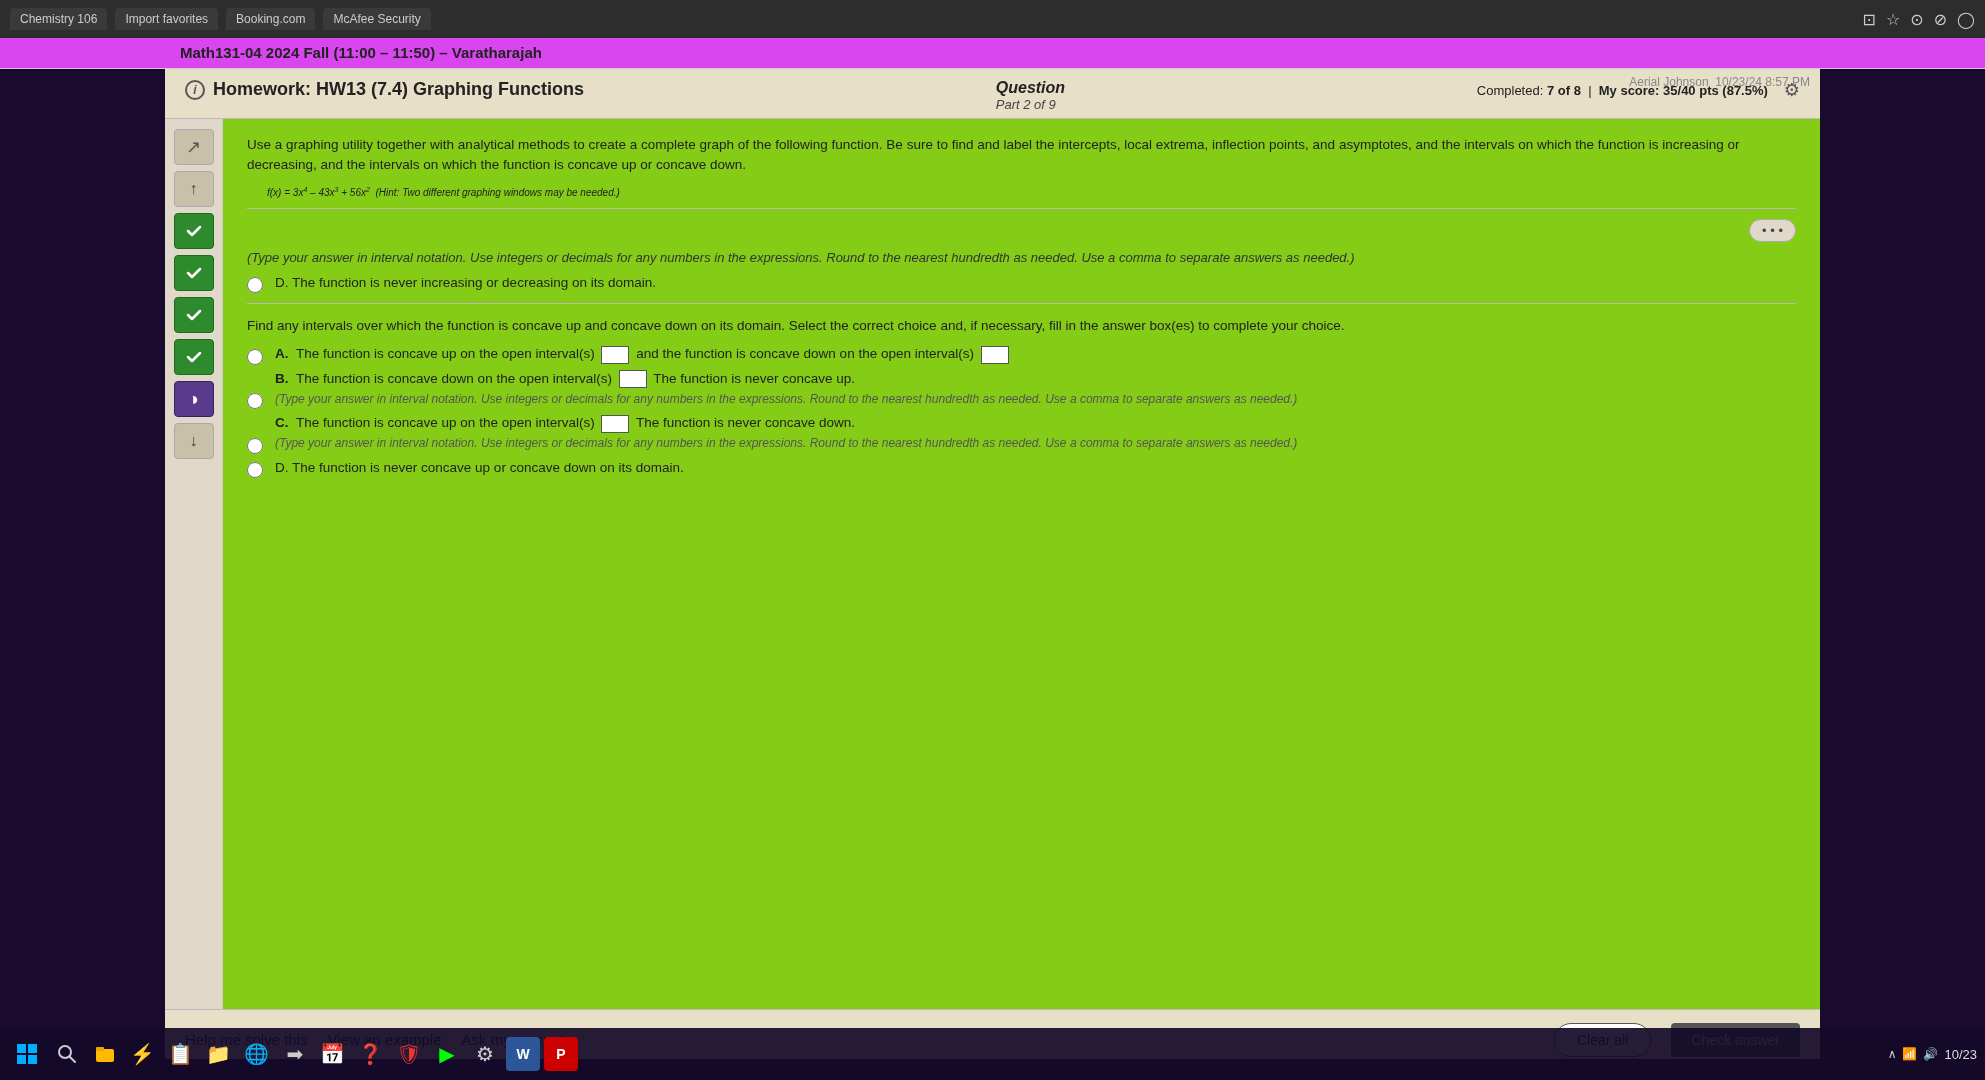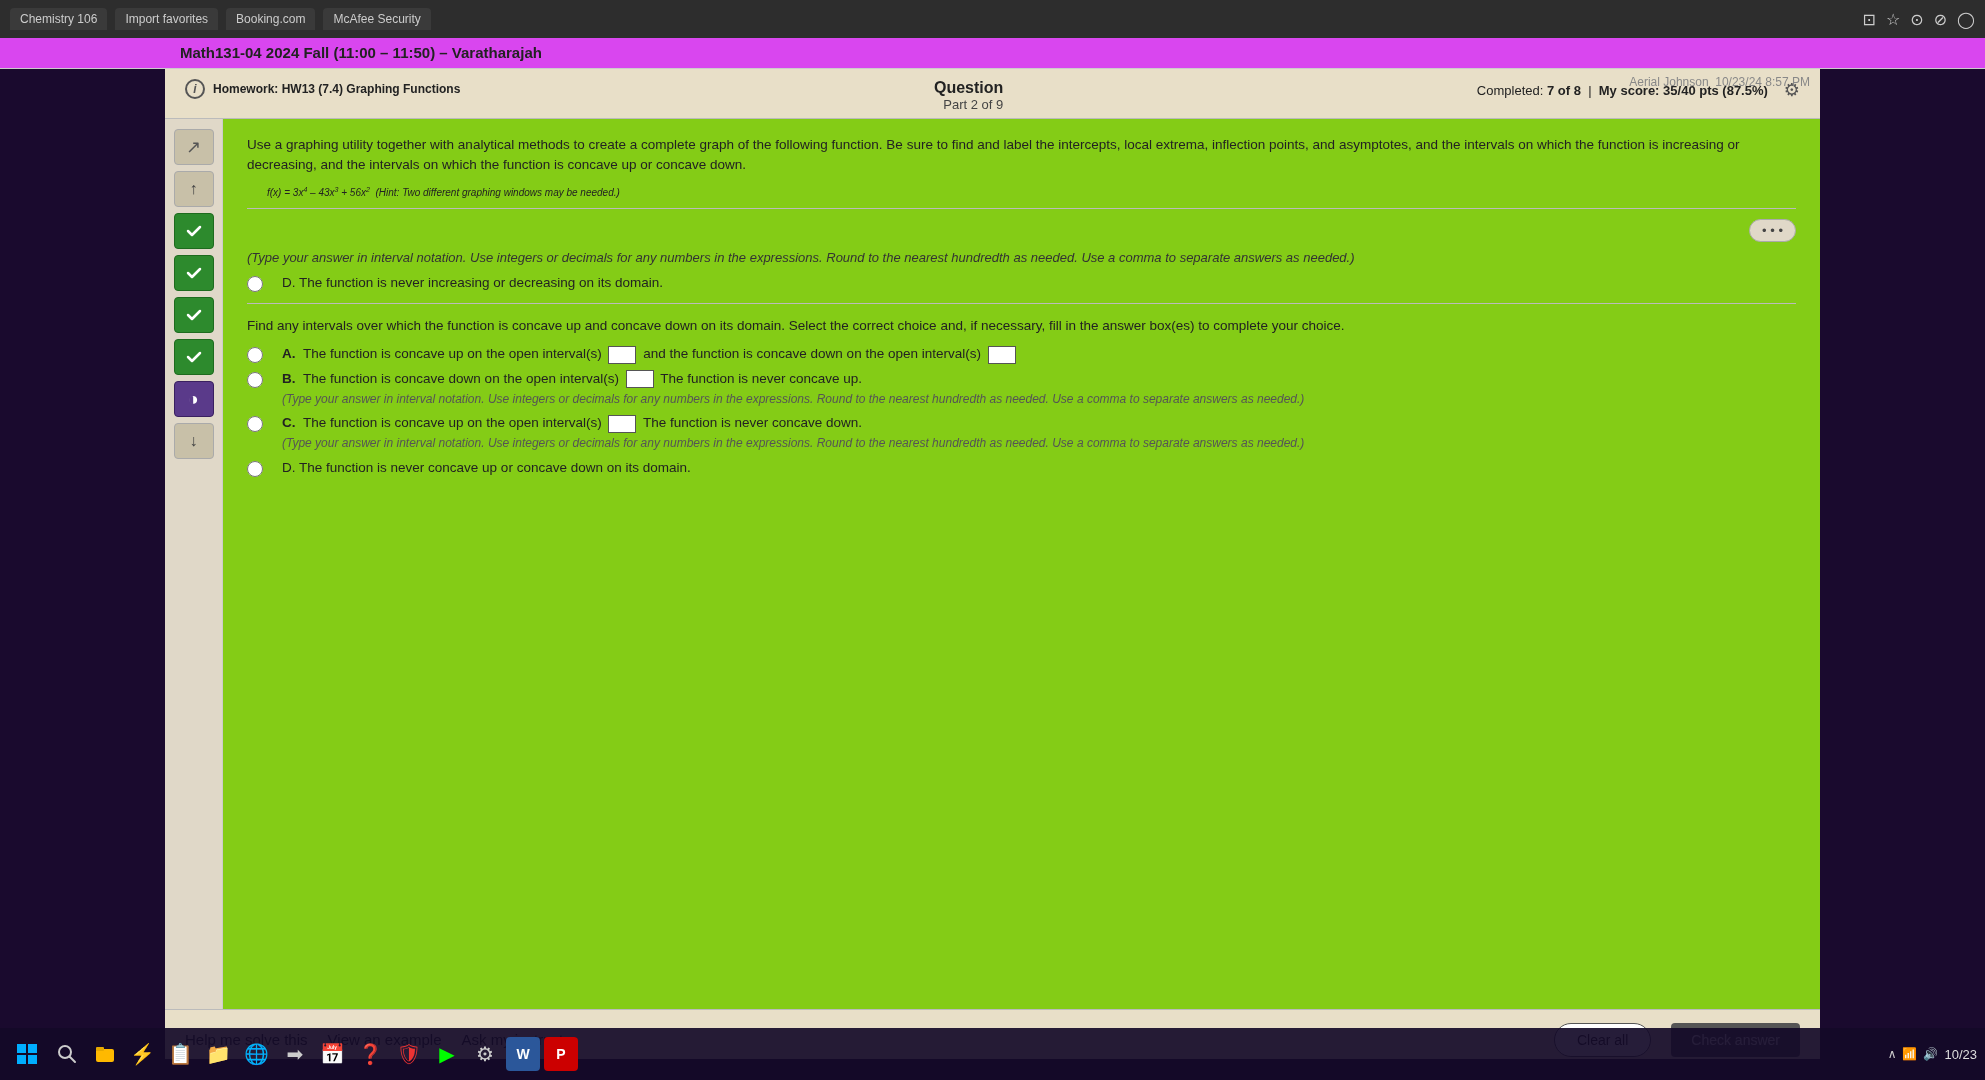--- a/index.html
+++ b/index.html
@@ -79,28 +79,29 @@
       display: flex;
       align-items: center;
       justify-content: center;
       font-size: 12px;
       color: #555;
       font-style: italic;
       font-weight: bold;
       flex-shrink: 0;
     }
     .hw-title {
-      font-size: 12px;
+      font-size: 18px;
       color: #222;
     }
     .hw-title span {
       font-weight: 800;
     }
     .question-info {
-      text-align: right;
+      text-align: left;
+      font-style: italic;
     }
     .question-label {
       font-size: 16px;
       font-weight: 600;
       color: #222;
     }
     .question-part {
       font-size: 13px;
       color: #444;
     }
@@ -196,23 +197,23 @@
 
     .interval-note {
       font-size: 13px;
       color: #333;
       margin-bottom: 8px;
       font-style: italic;
     }
 
     .option-row {
       display: flex;
-      align-items: flex-start;
+      align-items: flex-end;
       margin: 4px 0;
-      gap: 19px;
+      gap: 12px;
     }
     .option-row input[type="radio"] {
       margin-top: 3px;
       cursor: pointer;
       width: 16px;
       height: 16px;
       flex-shrink: 0;
     }
     .option-label {
       font-size: 13.5px;

